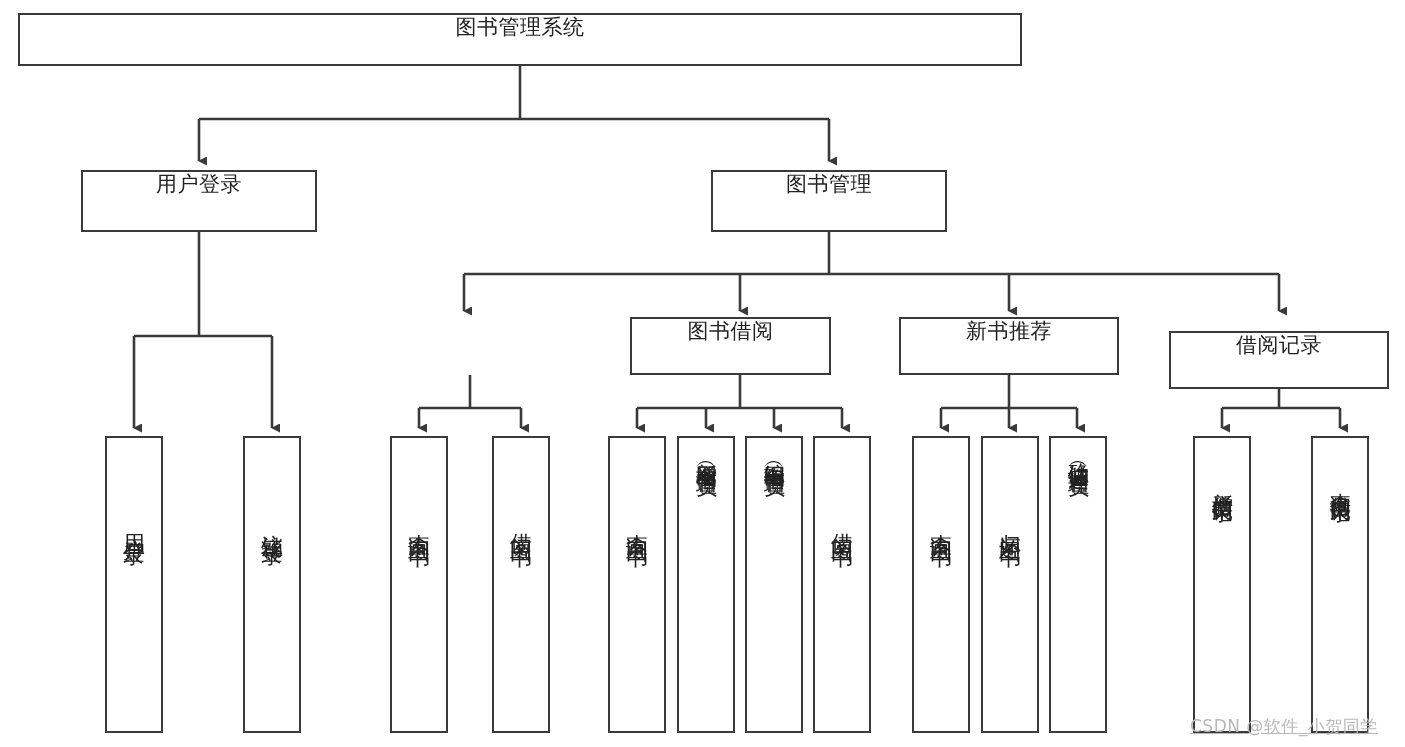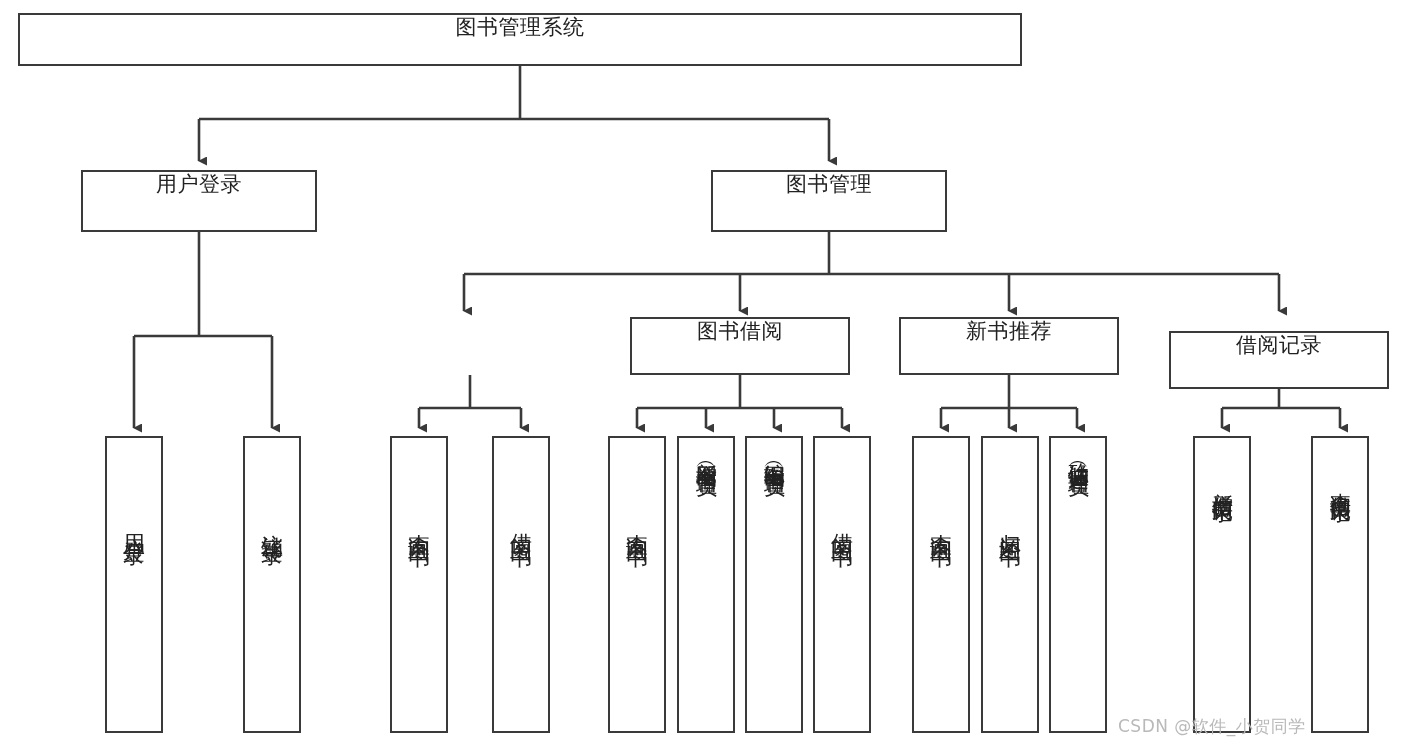--- a/index.html
+++ b/index.html
@@ -130,21 +130,21 @@
 
   <div class="node-box horizontal" style="left:81px; top:170px; width:236px; height:62px;">
     <span class="node-label">用户登录</span>
   </div>
 
   <div class="node-box horizontal" style="left:711px; top:170px; width:236px; height:62px;">
     <span class="node-label">图书管理</span>
   </div>
 
 
-  <div class="node-box horizontal" style="left:630px; top:317px; width:220px; height:58px;">
+  <div class="node-box horizontal" style="left:630px; top:317px; width:201px; height:58px;">
     <span class="node-label">图书借阅</span>
   </div>
 
   <div class="node-box horizontal" style="left:899px; top:317px; width:220px; height:58px;">
     <span class="node-label">新书推荐</span>
   </div>
 
   <div class="node-box horizontal" style="left:1169px; top:331px; width:220px; height:58px;">
     <span class="node-label">借阅记录</span>
   </div>
@@ -194,15 +194,15 @@
   </div>
 
   <div class="node-box vertical tight" style="left:1193px; top:436px; width:58px; height:297px; padding-top:38px;">
     <span class="node-label">新增借阅记录</span>
   </div>
 
   <div class="node-box vertical tight" style="left:1311px; top:436px; width:58px; height:297px; padding-top:38px;">
     <span class="node-label">查询借阅记录</span>
   </div>
 
-  <div class="watermark" style="left:1118px; top:715px;">CSDN @软件_小贺同学</div>
+  <div class="watermark" style="left:1190px; top:715px;text-decoration:underline;">CSDN @软件_小贺同学</div>
 
 </div>
 
 </body></html>

